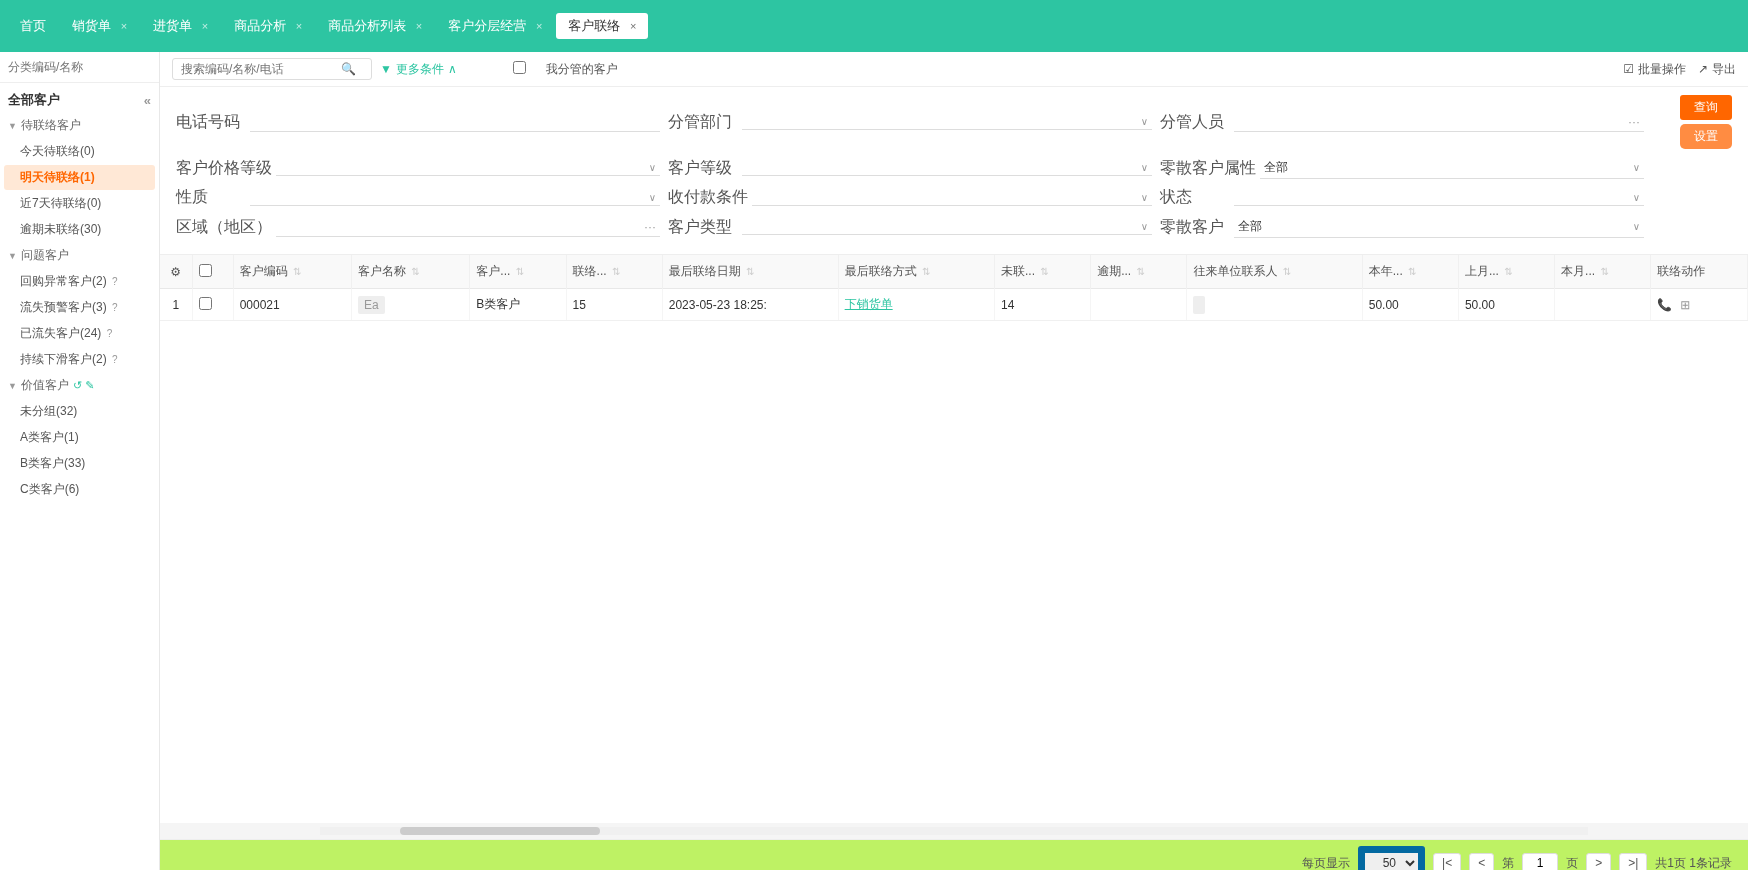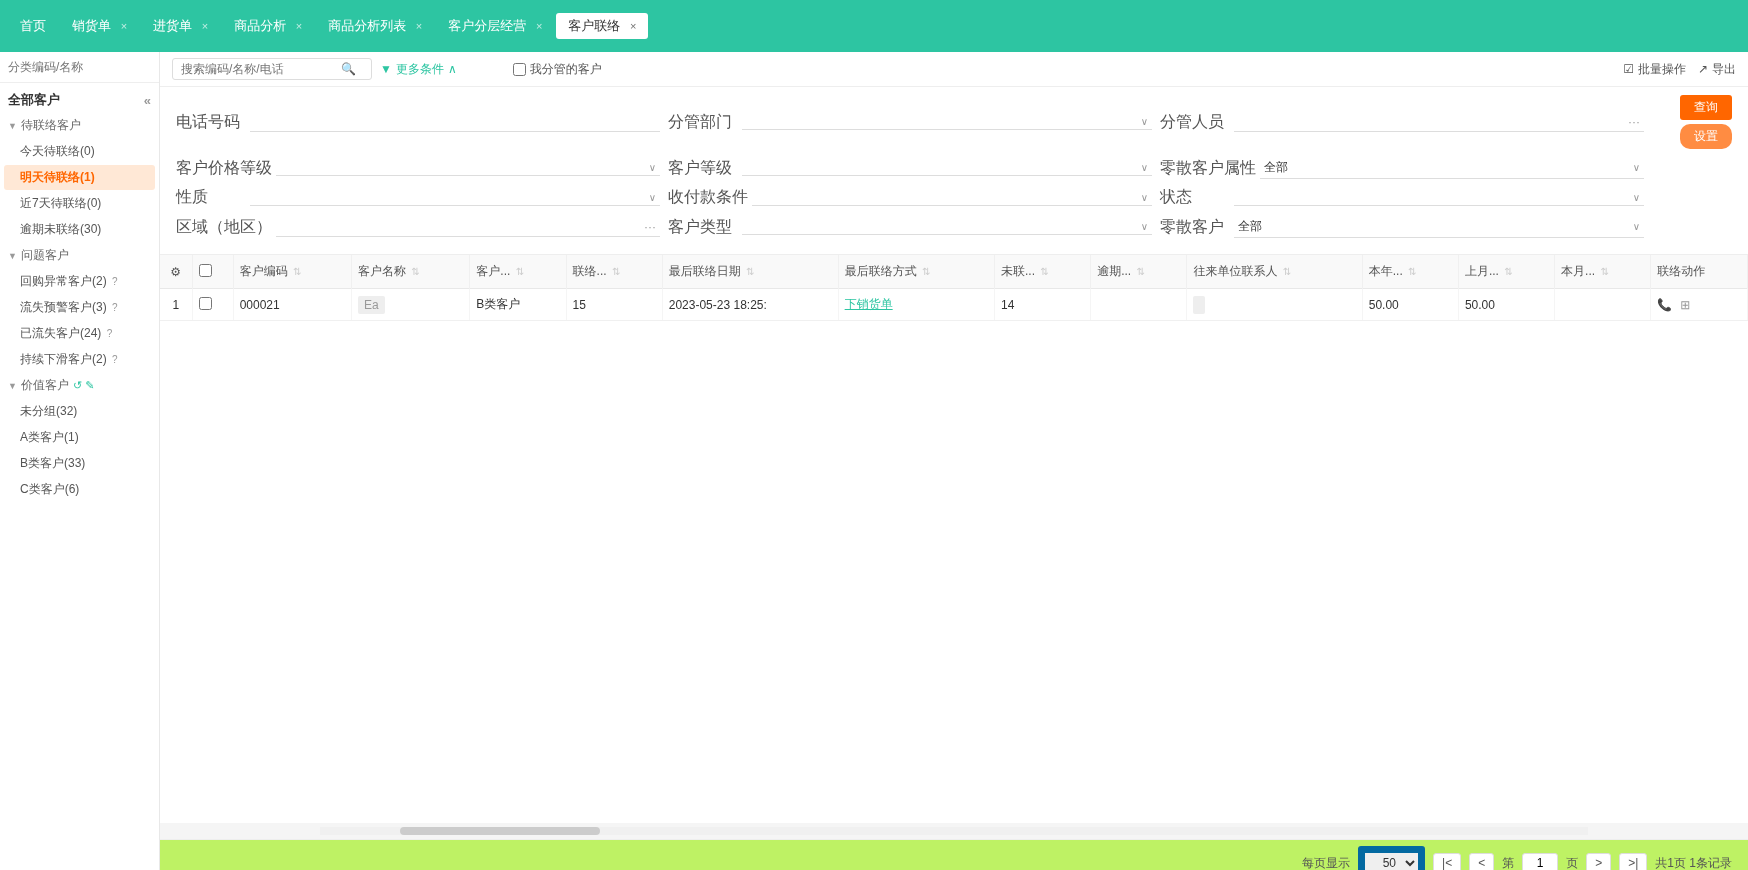--- a/index.html
+++ b/index.html
@@ -123,22 +123,22 @@
     .filter-btn {
       display: flex;
       align-items: center;
       gap: 4px;
       color: #2dc5a2;
       cursor: pointer;
       font-size: 12px;
     }
     .my-customer-check {
       display: flex;
-      align-items: center;
-      gap: 4px;
+      align-items: flex-start;
+      gap: 20px;
       font-size: 12px;
       color: #555;
       cursor: pointer;
       padding-left: 48px;
     }
     .top-right-actions {
       margin-left: auto;
       display: flex;
       align-items: center;
       gap: 12px;
@@ -215,21 +215,21 @@
       padding: 4px 14px;
       border-radius: 3px;
       cursor: pointer;
       font-size: 12px;
     }
     .btn-set {
       background: #ff8c42;
       color: #fff;
       border: none;
       padding: 4px 14px;
-      border-radius: 10px;
+      border-radius: 5px;
       cursor: pointer;
       font-size: 12px;
     }
 
     
     .table-area {
       flex: 1;
       background: #fff;
       overflow: auto;
       margin: 0;

